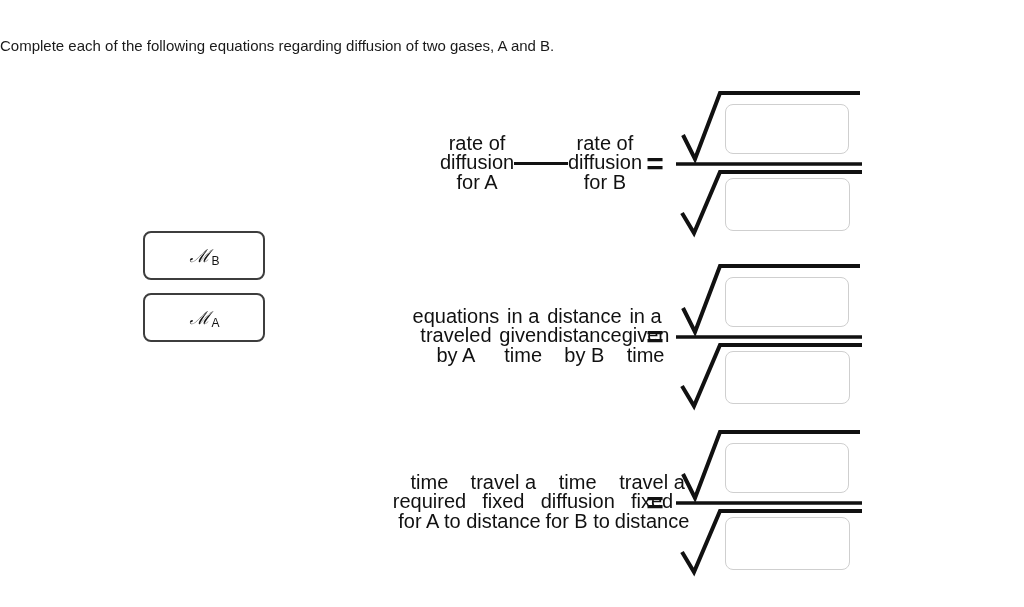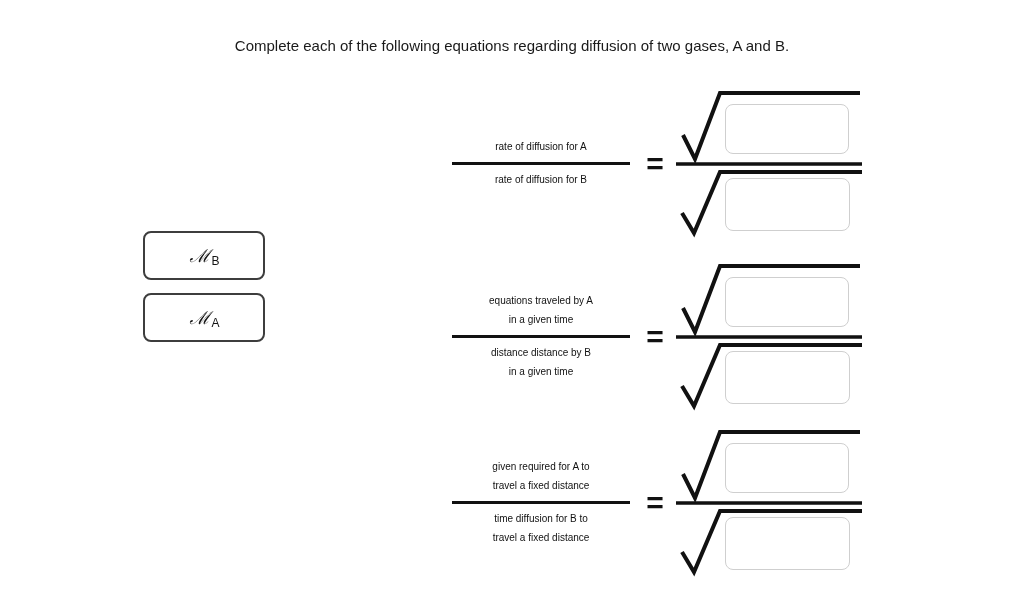--- a/index.html
+++ b/index.html
@@ -8,21 +8,21 @@
     background: #ffffff;
     font-family: "Liberation Sans", sans-serif;
     color: #141414;
     position: relative;
     overflow: hidden;
   }
 
   .question-title {
     position: absolute;
     top: 37px; left: 0; right: 0;
-    text-align: center;
+    text-align: left;
     font-size: 15px;
     color: #1a1a1a;
   }
 
   
   .tile {
     position: absolute;
     left: 143px;
     width: 118px; height: 45px;
     background: #ffffff;
@@ -55,24 +55,24 @@
     width: 425px; height: 152px;
   }
   .eq-row.row1 { top: 87px; }
   .eq-row.row2 { top: 260px; }
   .eq-row.row3 { top: 426px; }
 
   .lhs {
     position: absolute;
     left: 0; top: 0; bottom: 0;
     width: 202px;
-    display: flex; flex-direction: column;
+    display: flex; 
     align-items: center; justify-content: center;
     text-align: center;
-    font-size: 10px;
+    font-size: 20px;
     line-height: 19.5px;
     color: #111111;
   }
   .lhs-bar {
     width: 178px; height: 3px;
     background: #111111;
     margin: 5px 0;
   }
 
   .equals {
@@ -155,21 +155,21 @@
       <line x1="3" y1="77" x2="189" y2="77" stroke="#111111" stroke-width="3.5"></line>
       <polyline points="9,126 21,146 47,85 189,85" fill="none" stroke="#111111" stroke-width="4"></polyline>
     </svg>
     <div class="dropzone num"></div>
     <div class="dropzone den"></div>
   </div>
 </div>
 
 <div class="eq-row row3">
   <div class="lhs">
-    <div>given required for A to</div>
+    <div>time required for A to</div>
     <div>travel a fixed distance</div>
     <div class="lhs-bar"></div>
     <div>time diffusion for B to</div>
     <div>travel a fixed distance</div>
   </div>
   <div class="equals">=</div>
   <div class="rhs">
     <svg width="190" height="152" viewBox="0 0 190 152">
       <polyline points="10,48 22,72 47,6 187,6" fill="none" stroke="#111111" stroke-width="4"></polyline>
       <line x1="3" y1="77" x2="189" y2="77" stroke="#111111" stroke-width="3.5"></line>

